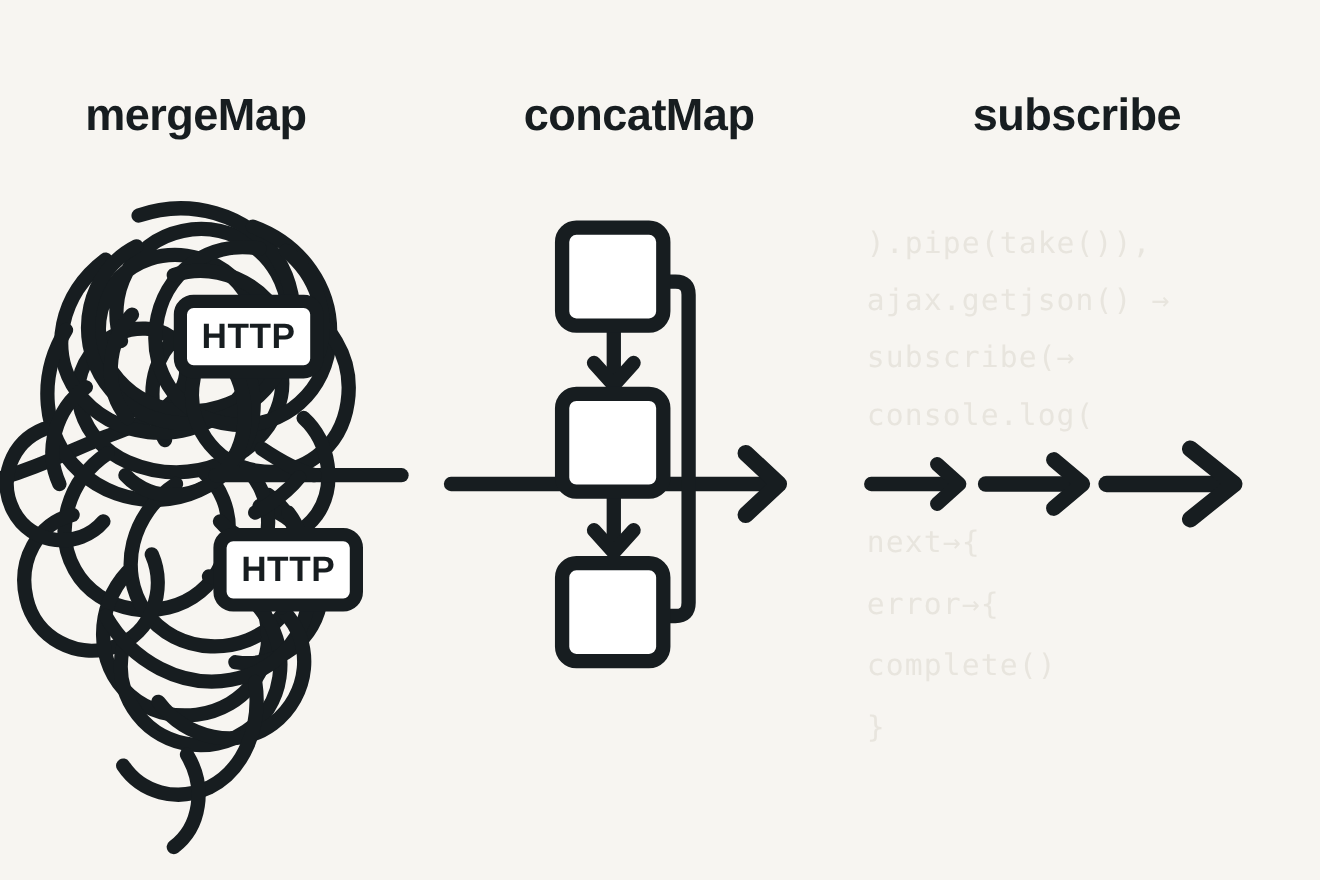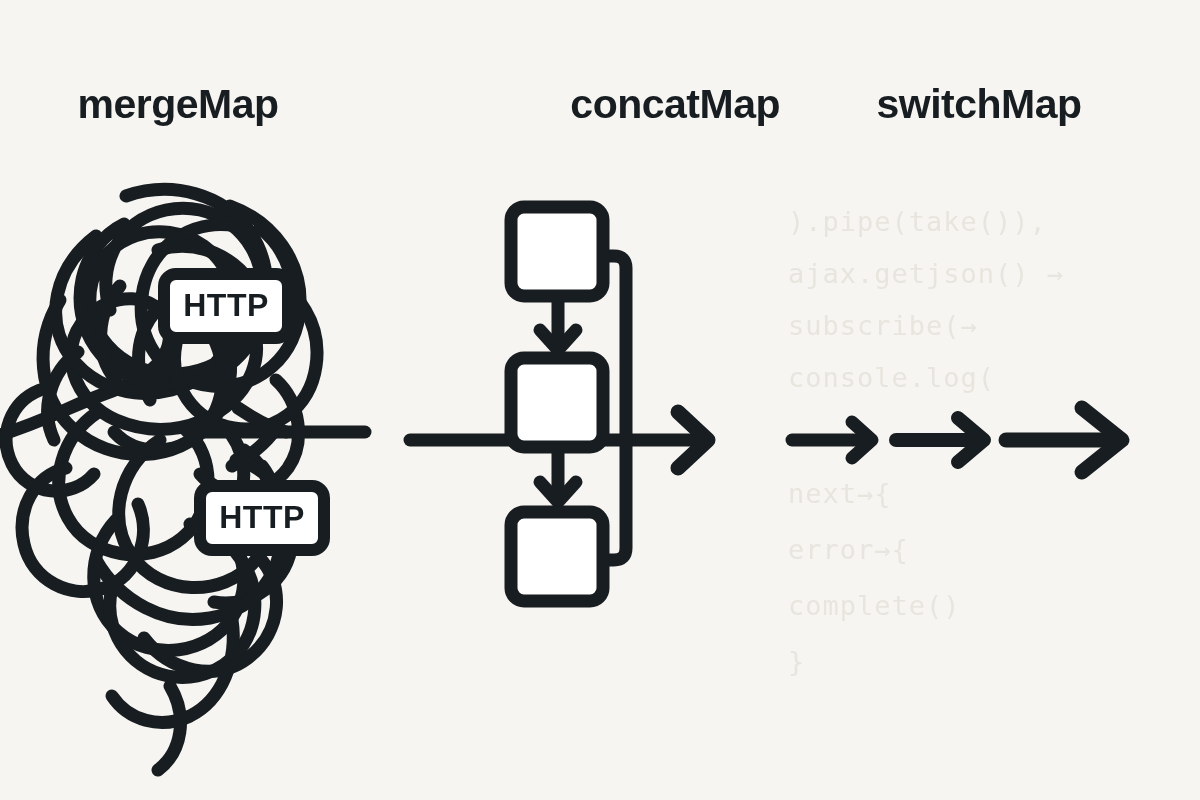--- a/index.html
+++ b/index.html
@@ -37,21 +37,21 @@
     text-align: center;
     font-family: "Liberation Sans", sans-serif;
     font-size: 41px;
     font-weight: 700;
     letter-spacing: -0.5px;
     color: #171d20;
     line-height: 1;
     white-space: nowrap;
   }
   #panel-mergemap  .panel-title { text-indent: -44px; }
-  #panel-concatmap .panel-title { text-indent: -18px; text-align: right; }
+  #panel-concatmap .panel-title { text-indent: -18px; }
   #panel-switchmap .panel-title { text-indent: -22px; }
 
   .art {
     position: absolute;
     left: 0;
     top: 0;
     width: 100%;
     height: 800px;
     text-align: center;
   }
@@ -162,21 +162,21 @@
         <rect x="111" y="207" width="92" height="89" rx="13" ry="13" fill="#ffffff" stroke="#171d20" stroke-width="13"></rect>
 
         <rect x="111" y="358" width="92" height="89" rx="13" ry="13" fill="#ffffff" stroke="#171d20" stroke-width="13"></rect>
 
         <rect x="111" y="512" width="92" height="89" rx="13" ry="13" fill="#ffffff" stroke="#171d20" stroke-width="13"></rect>
       </svg>
     </div>
   </div>
 
   <div class="panel" id="panel-switchmap">
-    <div class="panel-title">switchMap</div>
+    <div class="panel-title">subscribe</div>
 
     <div class="code-layer">
       <div class="code-line" style="left:8px;  top:206px;">).pipe(take()),</div>
       <div class="code-line" style="left:8px;  top:258px;">ajax.getjson() →</div>
       <div class="code-line" style="left:8px;  top:310px;">subscribe(→</div>
       <div class="code-line" style="left:8px;  top:362px;">console.log(</div>
       <div class="code-line" style="left:8px;  top:478px;">next→{</div>
       <div class="code-line" style="left:8px;  top:534px;">error→{</div>
       <div class="code-line" style="left:8px;  top:590px;">complete()</div>
       <div class="code-line" style="left:8px;  top:646px;">}</div>

